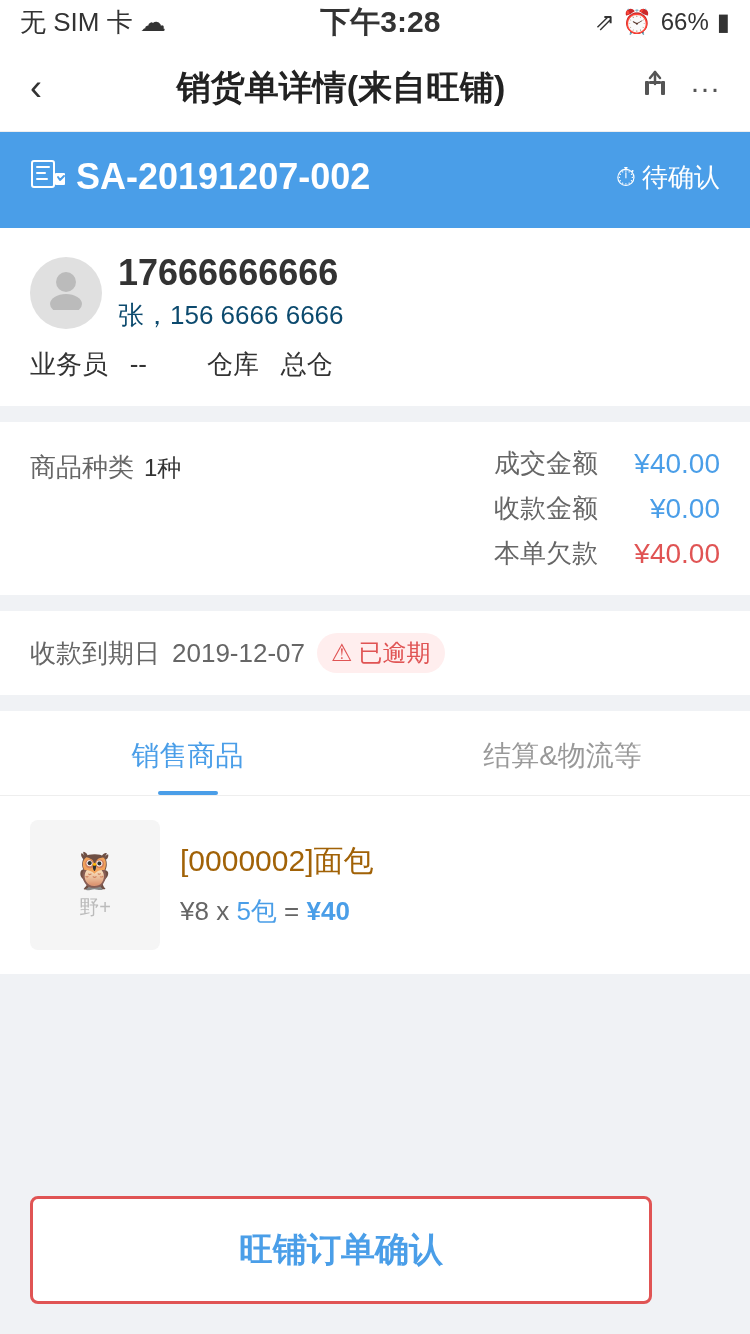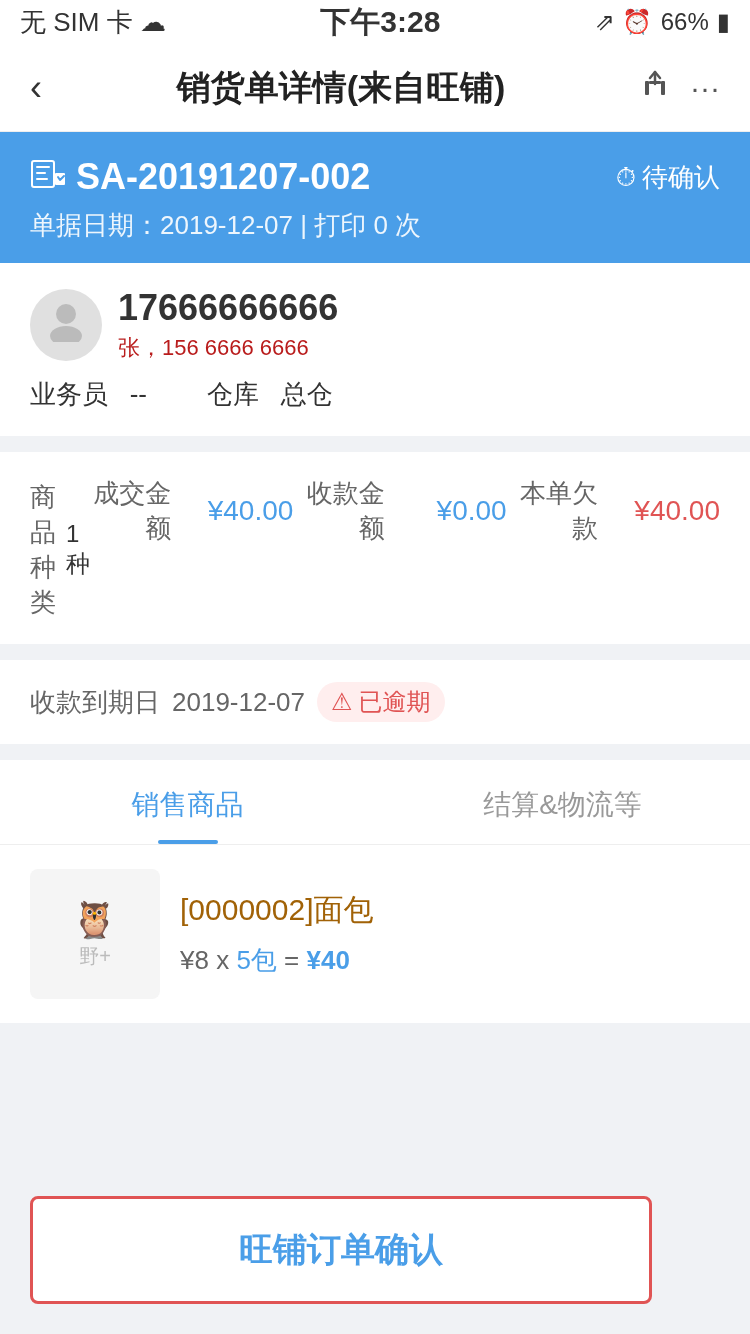--- a/index.html
+++ b/index.html
@@ -121,22 +121,22 @@
     .avatar-icon {
       font-size: 44px;
       color: #aaa;
     }
     .customer-phone {
       font-size: 36px;
       font-weight: 600;
       color: #333;
     }
     .customer-info {
-      font-size: 22px;
-      color: #b91c1c;
+      font-size: 26px;
+      color: #0c4a6e;
       margin-top: 4px;
     }
     .customer-meta {
       display: flex;
       gap: 60px;
       margin-top: 14px;
       font-size: 26px;
       color: #666;
     }
     .customer-meta span { color: #333; }
@@ -157,20 +157,21 @@
       font-size: 26px;
       color: #666;
       padding-top: 4px;
     }
     .stats-left-value {
       color: #333;
       font-size: 24px;
     }
     .stats-right {
       display: flex;
+      flex-direction: column;
       gap: 10px;
       text-align: right;
     }
     .stats-row {
       display: flex;
       align-items: center;
       justify-content: flex-end;
       gap: 12px;
       font-size: 26px;
       color: #666;
@@ -348,21 +349,20 @@
           <path d="M28 18L30 21L34 17" stroke="#4a9ee8" stroke-width="2" stroke-linecap="round" stroke-linejoin="round"></path>
         </svg>
       </span>
       <span>SA-20191207-002</span>
     </div>
     <div class="order-status">
       <span>⏱</span>
       <span>待确认</span>
     </div>
   </div>
-  <div class="order-date">单据日期：2019-12-07 | 打印 0 次</div>
 </div>
 
 <div class="customer-section card">
   <div class="customer-row">
     <div class="avatar">
       <span class="avatar-icon">
         <svg width="44" height="44" viewBox="0 0 44 44" fill="none">
           <circle cx="22" cy="16" r="10" fill="#bbb"></circle>
           <ellipse cx="22" cy="38" rx="16" ry="10" fill="#bbb"></ellipse>
         </svg>

